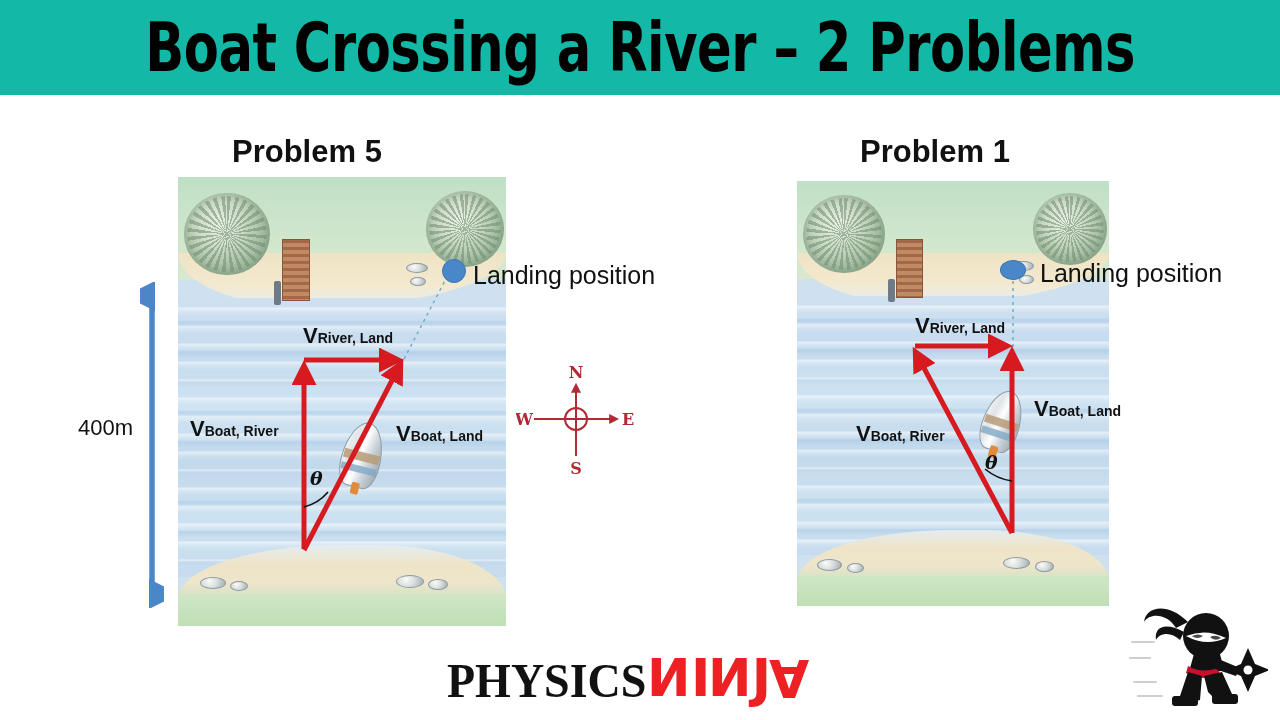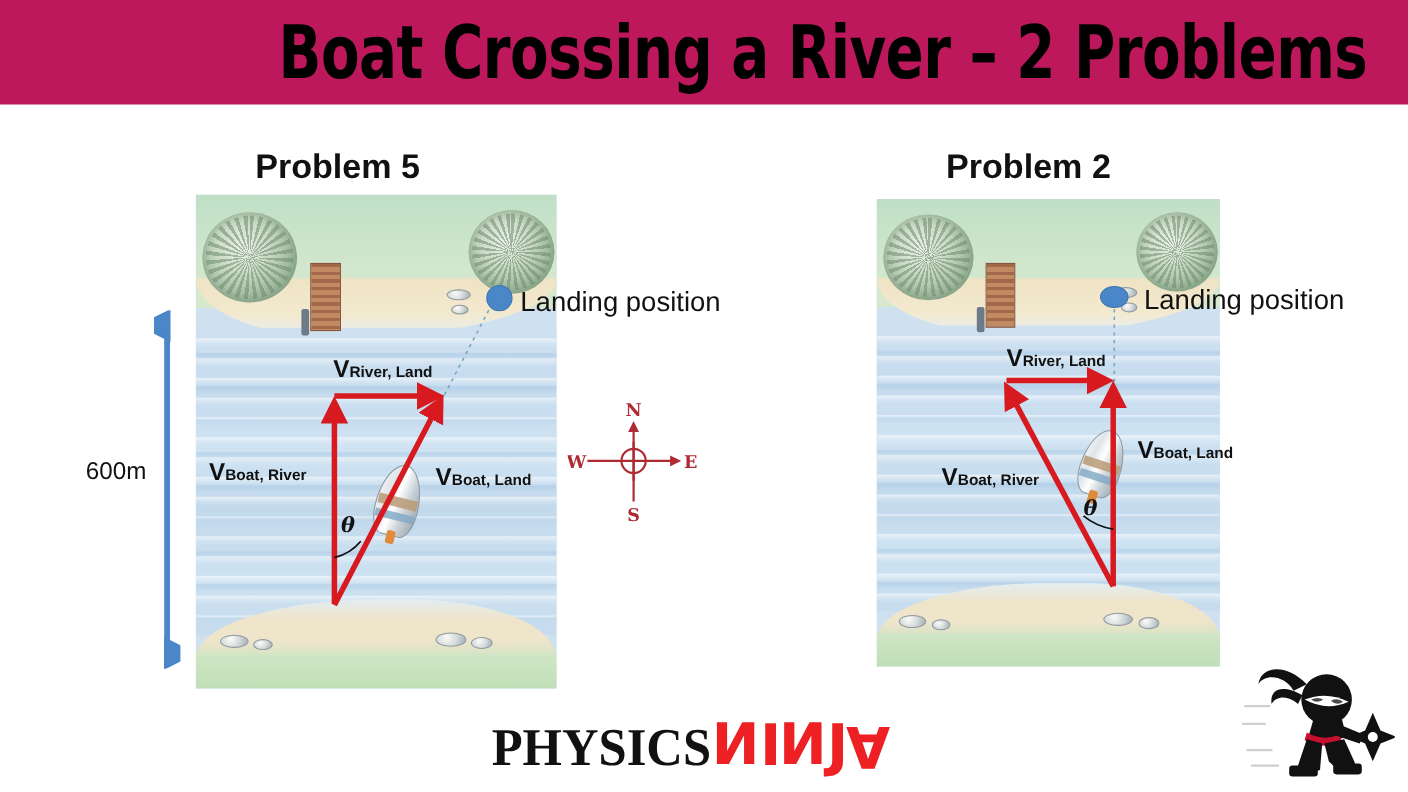--- a/index.html
+++ b/index.html
@@ -2,21 +2,21 @@
 <html><head>
 <meta charset="utf-8">
 <style>
   * { margin:0; padding:0; box-sizing:border-box; }
   html,body { width:1280px; height:720px; overflow:hidden; background:#ffffff;
               font-family:"Liberation Sans", sans-serif; }
   #page { position:relative; width:1280px; height:720px; background:#fff; }
 
   
   .banner { position:absolute; left:0; top:0; width:1280px; height:95px;
-            background:#be185d; display:flex; align-items:center; justify-content:flex-end; }
+            background:#14b8a6; display:flex; align-items:center; justify-content:center; }
   .banner-text { font-family:"DejaVu Sans", sans-serif; font-weight:bold;
                  font-size:55px; letter-spacing:-0.5px; color:#000;
                  transform:scaleX(0.93) scaleY(1.22); white-space:nowrap; }
 
   
   .prob-head { position:absolute; font-weight:bold; font-size:31px; color:#111;
                white-space:nowrap; }
   #head1 { left:232px; top:134px; }
   #head2 { left:860px; top:134px; }
 
@@ -126,21 +126,21 @@
 </head>
 <body>
 
 <div id="page">
 
   <div class="banner">
     <div class="banner-text">Boat Crossing a River – 2 Problems</div>
   </div>
 
   <div class="prob-head" id="head1">Problem 5</div>
-  <div class="prob-head" id="head2">Problem 2</div>
+  <div class="prob-head" id="head2">Problem 1</div>
 
   <div class="panel" id="panel1">
     <div class="grass-top"></div>
     <div class="sand-top"></div>
     <div class="water">
       <div class="ripples"></div>
       <div class="ripples2"></div>
     </div>
     <div class="sand-bot"></div>
     <div class="grass-bot"></div>
@@ -276,21 +276,21 @@
       <marker id="mup" markerWidth="6" markerHeight="6" refX="3" refY="5.4" orient="auto">
         <path d="M3,0 L6,6 L0,6 Z" fill="#4A86C8"></path>
       </marker>
       <marker id="mdn" markerWidth="6" markerHeight="6" refX="3" refY="5.4" orient="auto">
         <path d="M3,0 L6,6 L0,6 Z" fill="#4A86C8"></path>
       </marker>
     </defs>
     <line x1="12" y1="312" x2="12" y2="14" stroke="#4A86C8" stroke-width="5" marker-end="url(#mup)"></line>
     <line x1="12" y1="14" x2="12" y2="312" stroke="#4A86C8" stroke-width="5" marker-end="url(#mdn)"></line>
   </svg>
-  <div id="measure-label">600m</div>
+  <div id="measure-label">400m</div>
 
   <svg id="compass" viewBox="0 0 120 115">
     <defs>
       <marker id="cah" markerWidth="5" markerHeight="5" refX="3.4" refY="2.5" orient="auto">
         <path d="M0,0 L5,2.5 L0,5 Z" fill="#B02A33"></path>
       </marker>
     </defs>
     <line x1="60" y1="75" x2="60" y2="24" stroke="#B02A33" stroke-width="2" marker-end="url(#cah)"></line>
     <line x1="60" y1="40" x2="60" y2="94" stroke="#B02A33" stroke-width="2"></line>
     <line x1="18" y1="57" x2="100" y2="57" stroke="#B02A33" stroke-width="2" marker-end="url(#cah)"></line>

